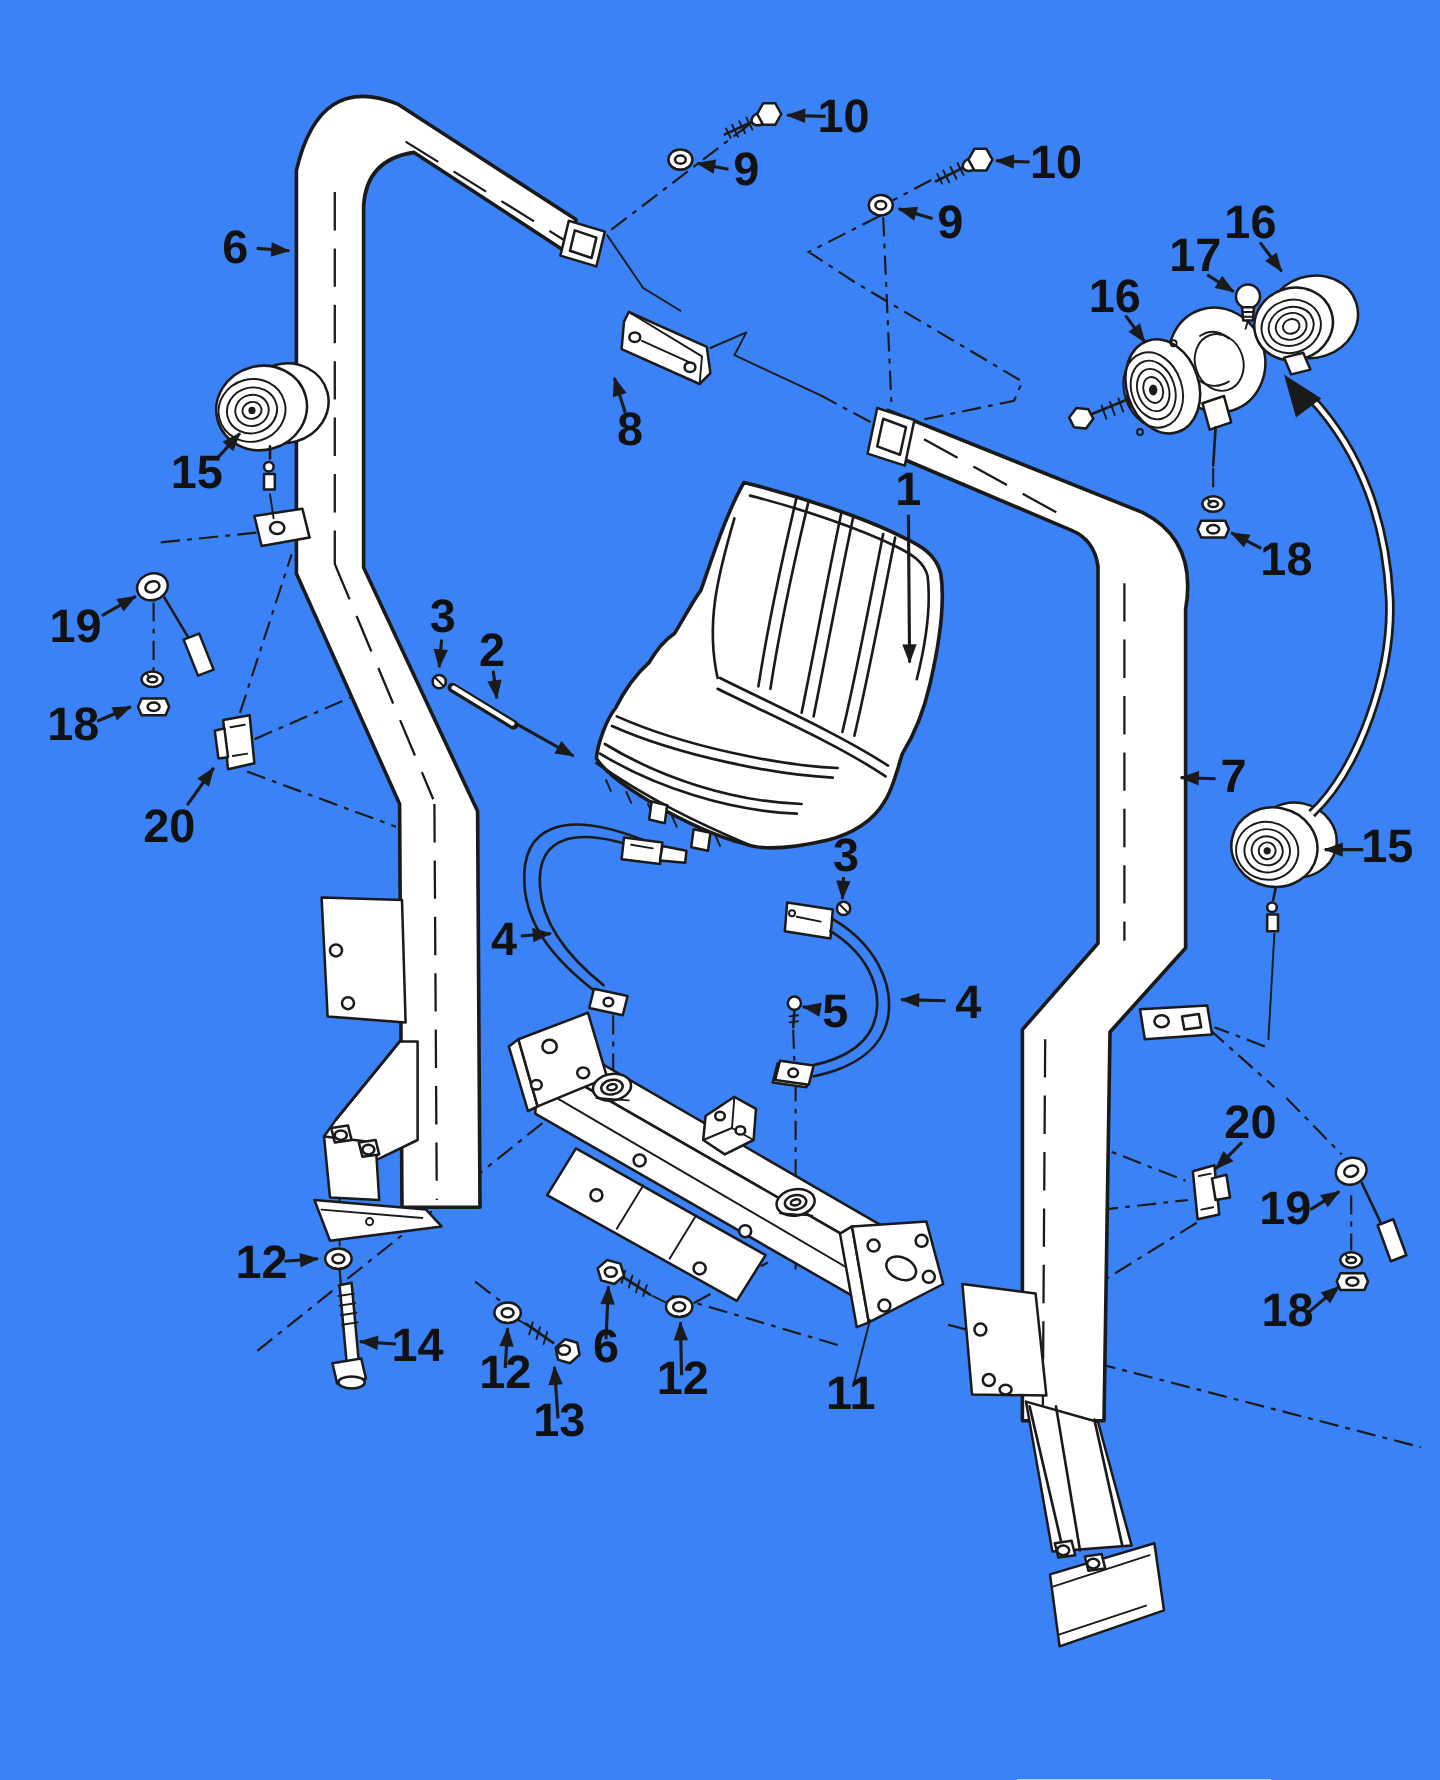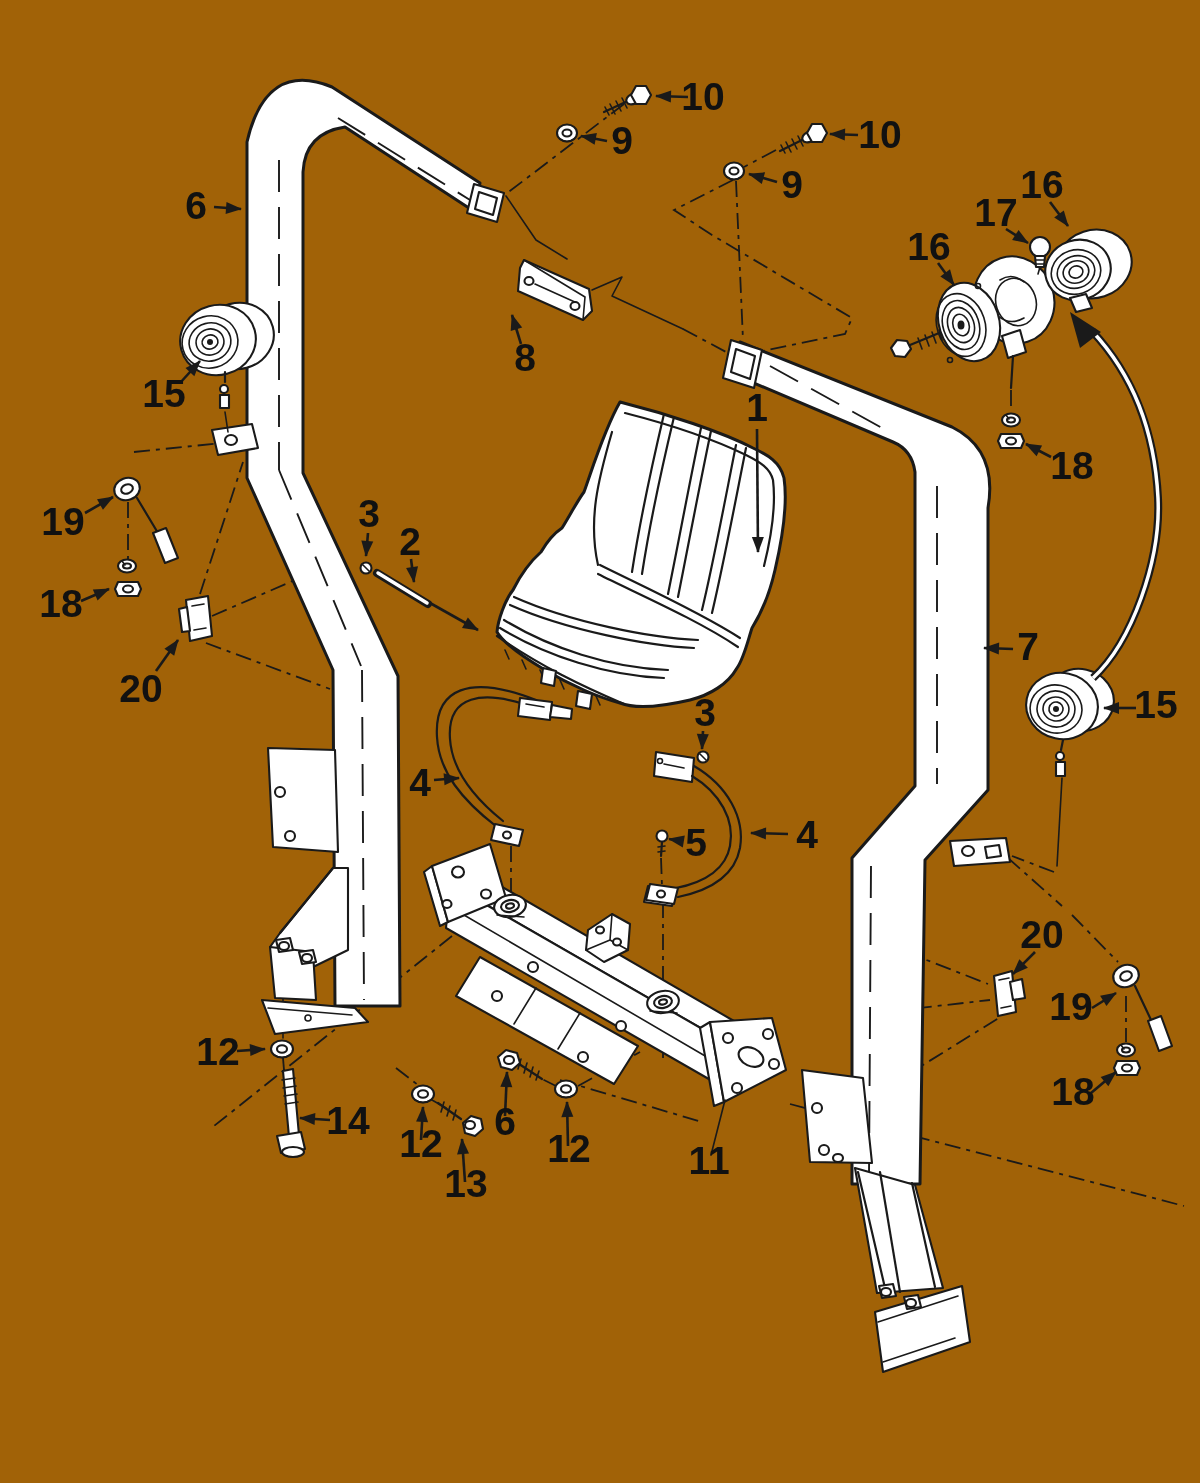--- a/index.html
+++ b/index.html
@@ -1,16 +1,16 @@
 <!DOCTYPE html>
 <html><head>
 <meta charset="utf-8">
 <style>
   html,body{margin:0;padding:0;background:#ffffff;}
-  .stage{position:relative;width:1200px;height:1483px;background:#a16207;overflow:hidden;
+  .stage{position:relative;width:1200px;height:1483px;background:#3b82f6;overflow:hidden;
          font-family:"Liberation Sans",sans-serif;}
   svg{display:block}
   .w  {fill:#ffffff;stroke:#1a1a1a;stroke-width:3;stroke-linejoin:round;stroke-linecap:round}
   .w2 {fill:#ffffff;stroke:#1a1a1a;stroke-width:2.1;stroke-linejoin:round;stroke-linecap:round}
   .s1 {fill:none;stroke:#1a1a1a;stroke-width:1.6;stroke-linecap:round;stroke-linejoin:round}
   .s2 {fill:none;stroke:#1a1a1a;stroke-width:2.2;stroke-linecap:round;stroke-linejoin:round}
   .dd {fill:none;stroke:#1a1a1a;stroke-width:1.8;stroke-dasharray:16 6 4 6}
   .dsh{fill:none;stroke:#1a1a1a;stroke-width:1.9;stroke-dasharray:32 15}
   .lead{fill:none;stroke:#1a1a1a;stroke-width:2.6;marker-end:url(#arw)}
   .blk{fill:#1a1a1a;stroke:none}

